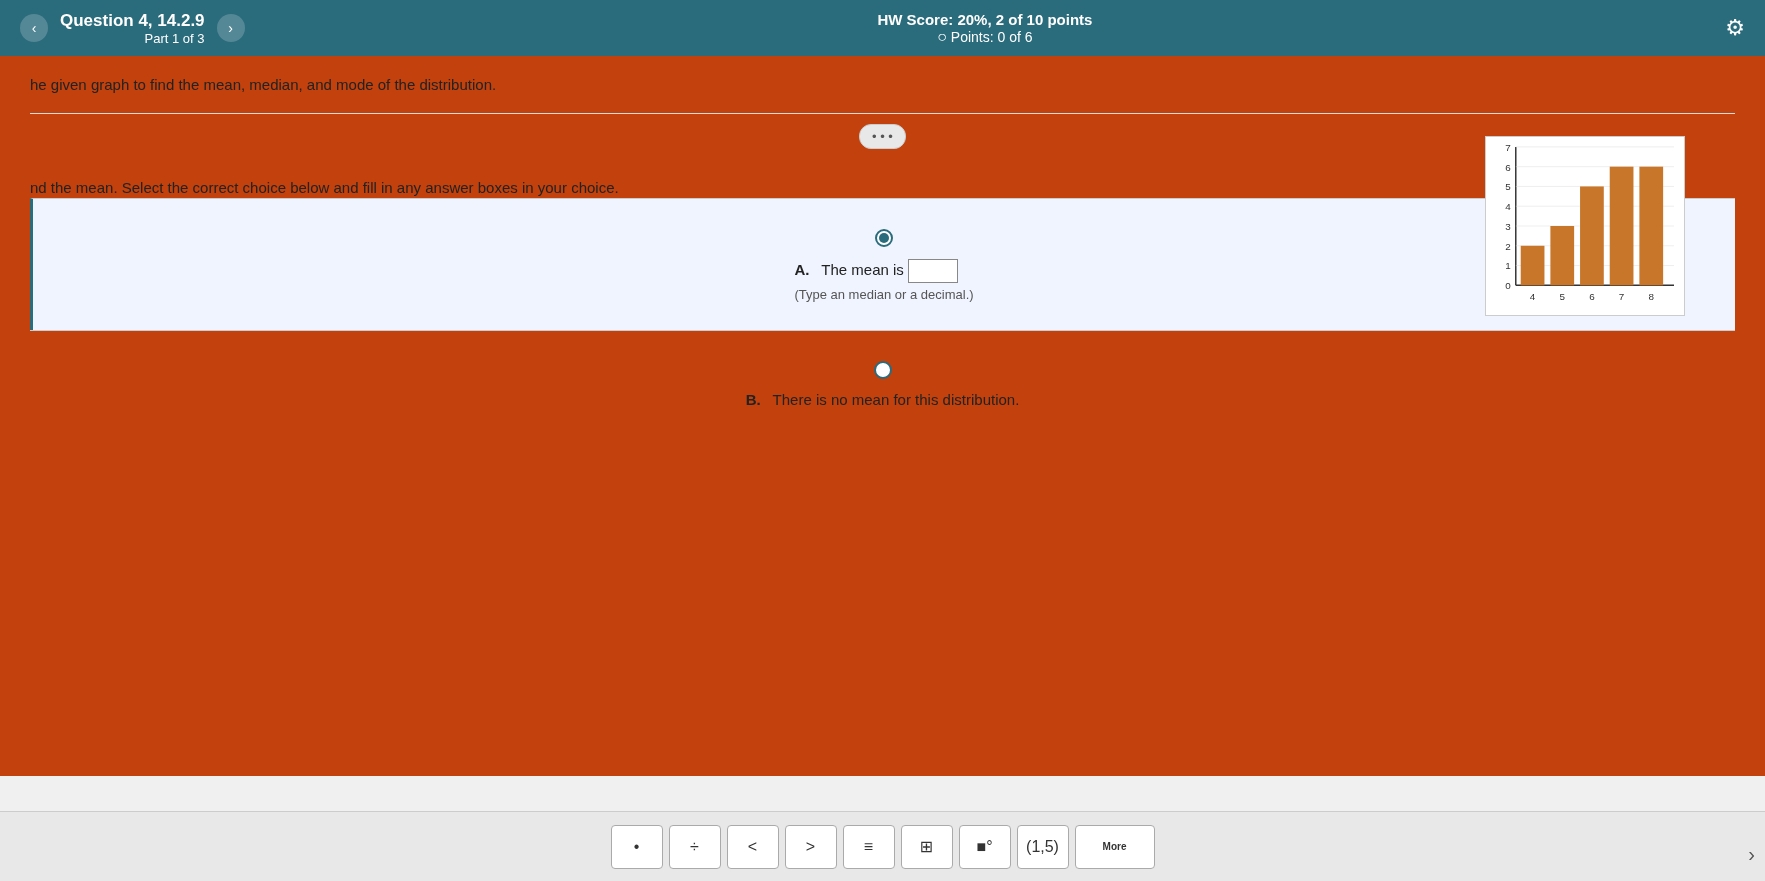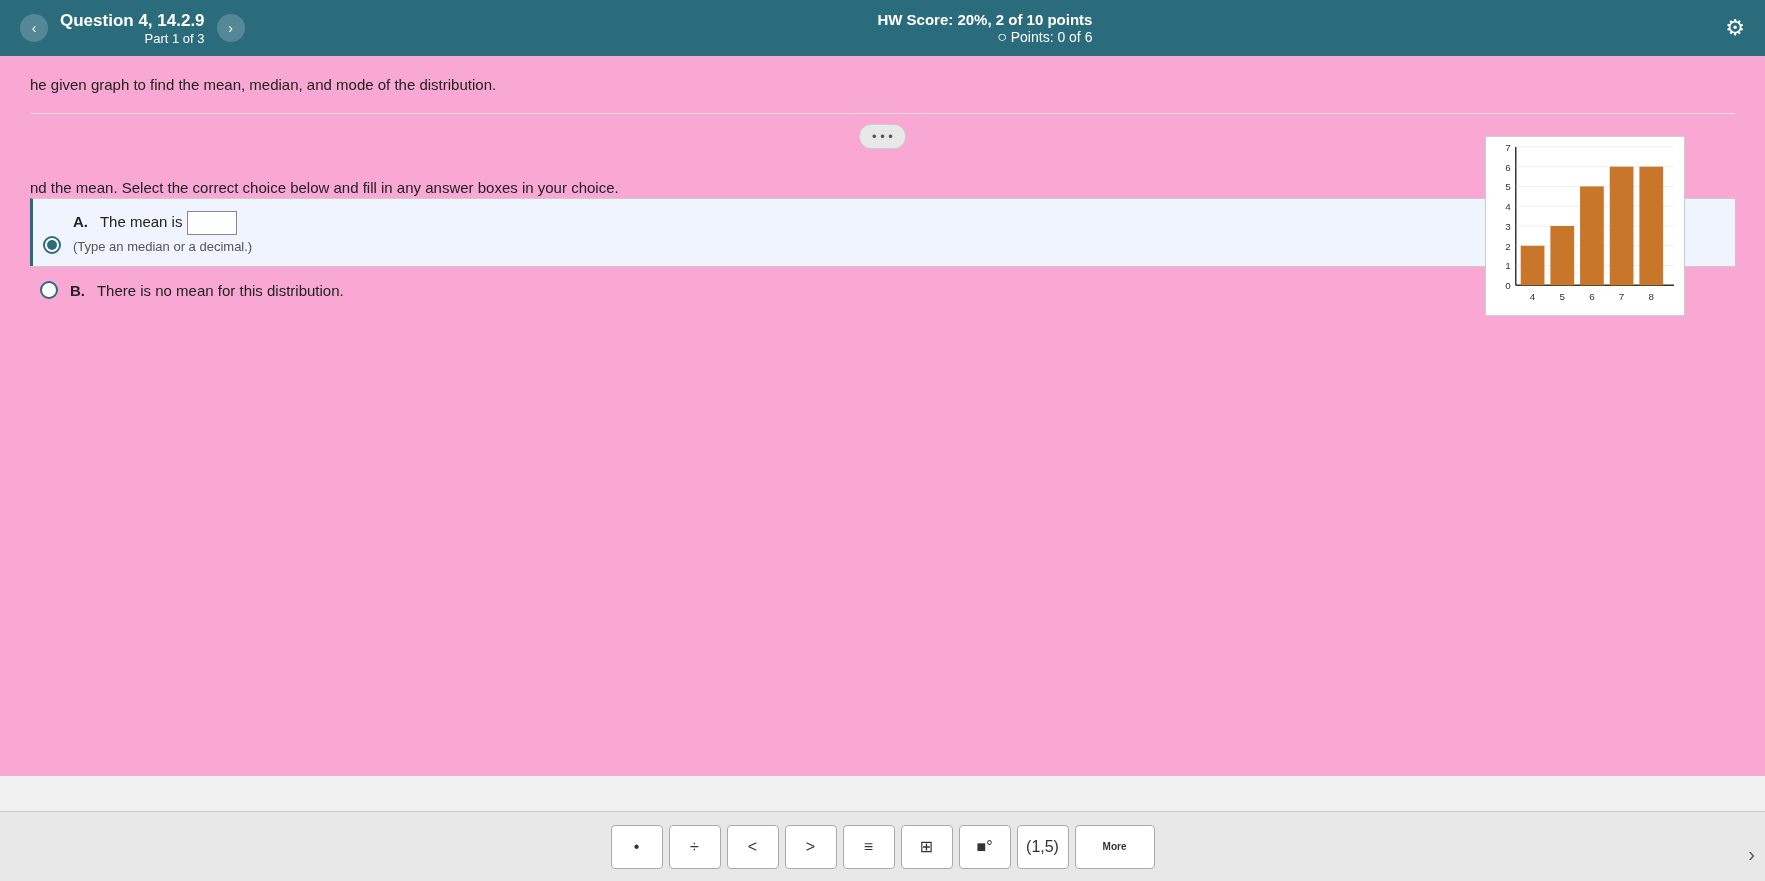--- a/index.html
+++ b/index.html
@@ -43,40 +43,40 @@
       text-align: right;
     }
     .header-title .question-label {
       font-size: 17px;
       font-weight: bold;
     }
     .header-title .part-label {
       font-size: 13px;
     }
     .header-score {
-      text-align: right;
+      text-align: center;
       font-size: 14px;
     }
     .header-score .hw-score {
       font-weight: bold;
       font-size: 15px;
     }
     .header-right {
       display: flex;
       align-items: center;
       gap: 20px;
     }
     .settings-icon {
       font-size: 22px;
       cursor: pointer;
     }
 
     
     .main-content {
-      background: #f9a8d4;
+      background: #c2410c;
       padding: 20px 30px;
       min-height: 720px;
       position: relative;
     }
 
     .question-text {
       font-size: 15px;
       color: #222;
       margin-bottom: 15px;
       max-width: 1100px;
@@ -123,24 +123,25 @@
     }
     .answer-instruction {
       font-size: 15px;
       color: #222;
       margin-bottom: 2px;
     }
 
     
     .option-row {
       display: flex;
-      align-items: flex-end;
-      padding: 12px 10px;
+      align-items: center;
+      padding: 28px 10px;
       border-top: 1px solid #ccc;
       gap: 12px;
+      flex-direction: column;
     }
     .option-row.selected {
       background: #f0f4ff;
       border-left: 3px solid #2a6b7c;
     }
     .radio-circle {
       width: 18px;
       height: 18px;
       border-radius: 50%;
       border: 2px solid #2a6b7c;

